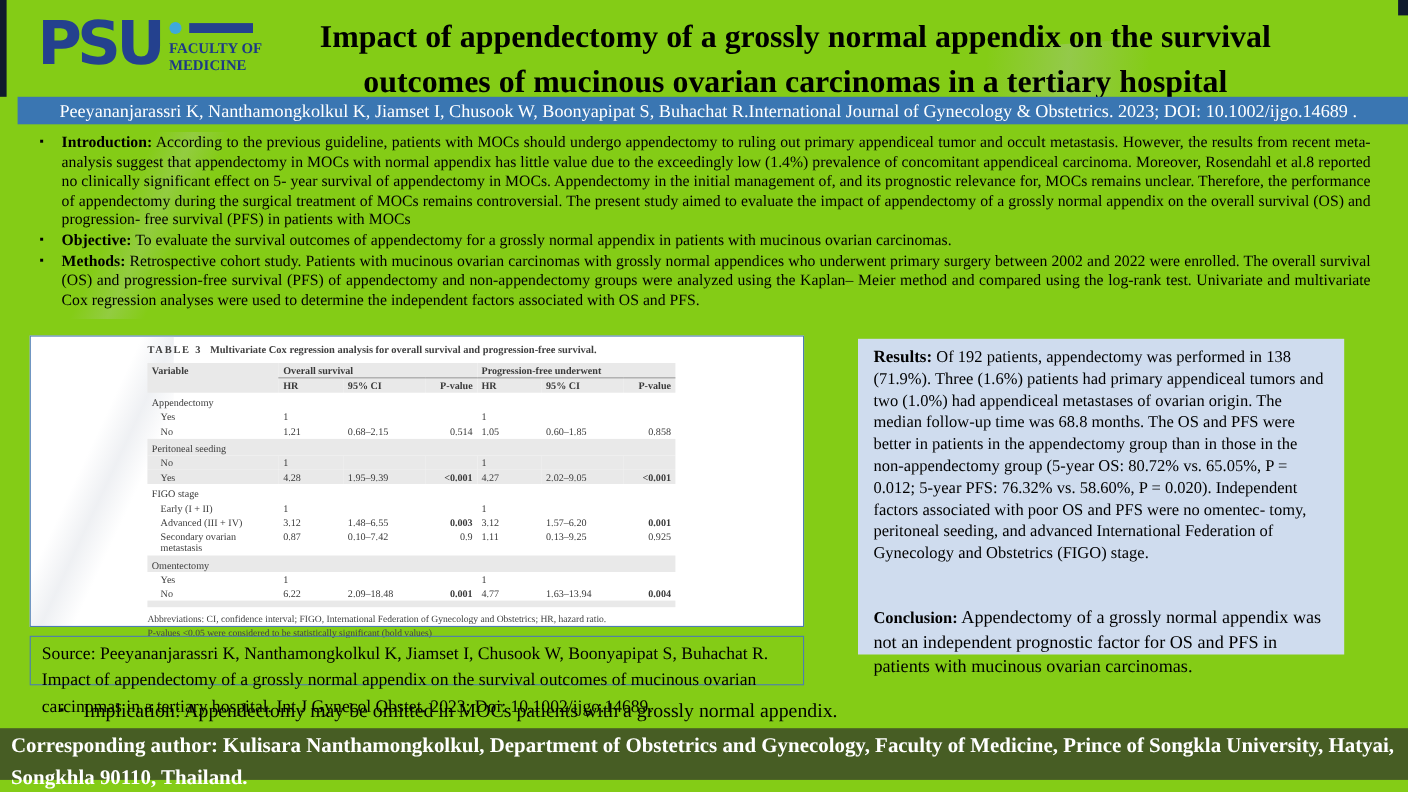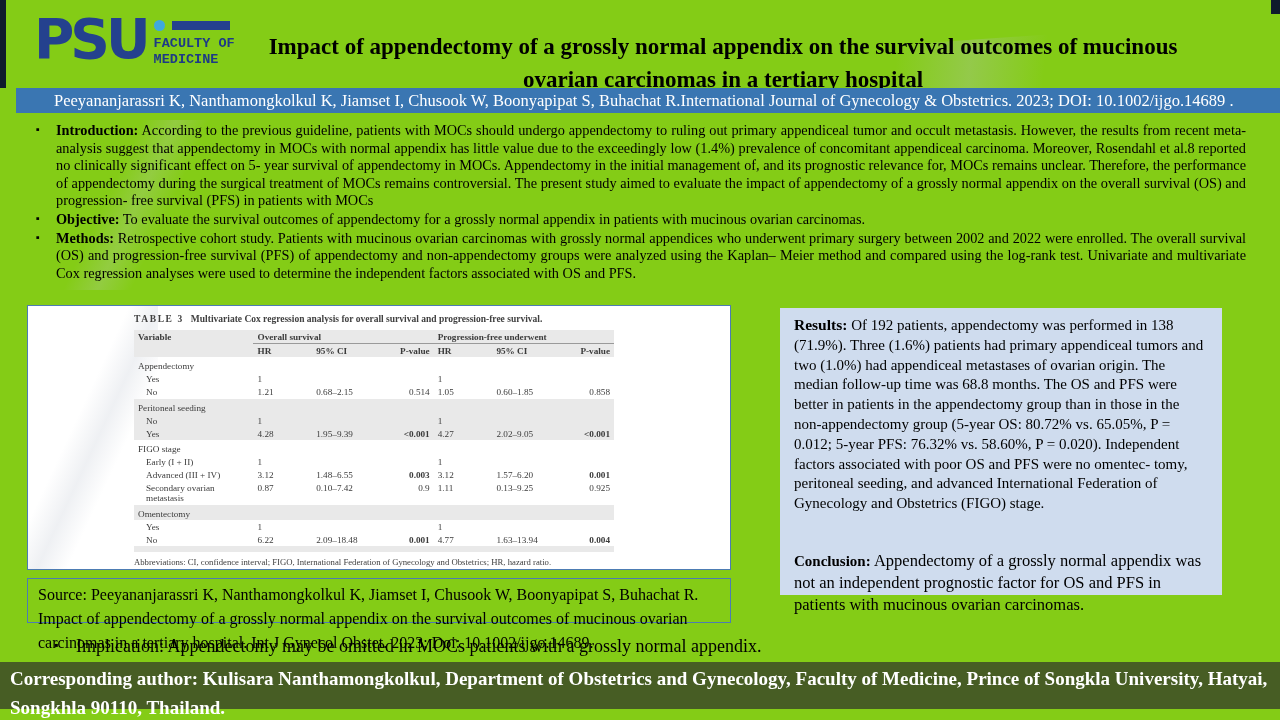--- a/index.html
+++ b/index.html
@@ -16,25 +16,25 @@
             background:linear-gradient(115deg,rgba(0,0,0,0) 42%,rgba(198,205,216,0.22) 52%,rgba(0,0,0,0) 62%);}
 
   
   .logo{position:absolute;left:34px;top:13px;display:flex;align-items:flex-start;gap:7px;}
   .psu-word{font-family:"DejaVu Sans",sans-serif;font-weight:800;font-size:55px;line-height:0.95;
             color:#24418e;letter-spacing:-4px;}
   .logo-right{display:flex;flex-direction:column;margin-top:7px;}
   .dotbar{display:flex;align-items:center;gap:7px;margin-bottom:5px;}
   .dot{width:11px;height:11px;border-radius:50%;background:#3fa9dc;}
   .bar{width:58px;height:9px;background:#24418e;}
-  .faculty{font-family:Liberation Mono, monospace;font-weight:bold;font-size:13.5px;color:#1d3a86;line-height:1.15;}
-
-  
-  .title{position:absolute;left:248px;top:31px;width:950px;text-align:center;
-         font-size:23px;font-weight:bold;line-height:1.42;}
+  .faculty{font-family:Liberation Serif, serif;font-weight:bold;font-size:13.5px;color:#1d3a86;line-height:1.15;}
+
+  
+  .title{position:absolute;left:248px;top:14px;width:950px;text-align:center;
+         font-size:29px;font-weight:bold;line-height:1.42;}
   .citebar{position:absolute;left:16px;top:88px;width:1272px;height:25px;background:#3a76b2;
            color:#fff;font-size:16.5px;line-height:25px;padding-left:38px;box-sizing:border-box;white-space:nowrap;}
 
   
   .abstract{position:absolute;left:30px;top:122px;width:1216px;}
   .ab-item{position:relative;padding-left:26px;font-size:14.3px;line-height:17.6px;text-align:justify;margin-bottom:1px;}
   .ab-item::before{content:"▪";position:absolute;left:6px;top:-1px;font-size:11px;}
   .ab-label{font-weight:bold;}
 
   
@@ -238,20 +238,21 @@
               <td class="pcol boldp">0.001</td>
               <td>4.77</td>
               <td>1.63–13.94</td>
               <td class="pcol boldp">0.004</td>
             </tr>
           </tbody>
       </table>
       <div class="jt-endband"></div>
       <div class="jt-foot">
         <div>Abbreviations: CI, confidence interval; FIGO, International Federation of Gynecology and Obstetrics; HR, hazard ratio.</div>
+        <div>P-values &lt;0.05 were considered to be statistically significant (bold values)</div>
       </div>
     </div>
   </div>
 
   <div class="src-box">Source: Peeyananjarassri K, Nanthamongkolkul K, Jiamset I, Chusook W, Boonyapipat S, Buhachat R. Impact of appendectomy of a grossly normal appendix on the survival outcomes of mucinous ovarian carcinomas in a tertiary hospital. Int J Gynecol Obstet. 2023; Doi: 10.1002/ijgo.14689.</div>
 
   <div class="results-box">
     <div class="res-p">
       <span class="blabel">Results:</span>
       <span>Of 192 patients, appendectomy was performed in 138 (71.9%). Three (1.6%) patients had primary appendiceal tumors and two (1.0%) had appendiceal metastases of ovarian origin. The median follow-up time was 68.8 months. The OS and PFS were better in patients in the appendectomy group than in those in the non-appendectomy group (5-year OS: 80.72% vs. 65.05%, P = 0.012; 5-year PFS: 76.32% vs. 58.60%, P = 0.020).  Independent factors associated with poor OS and PFS were no omentec- tomy, peritoneal seeding, and advanced International Federation of Gynecology and Obstetrics (FIGO) stage.</span>

